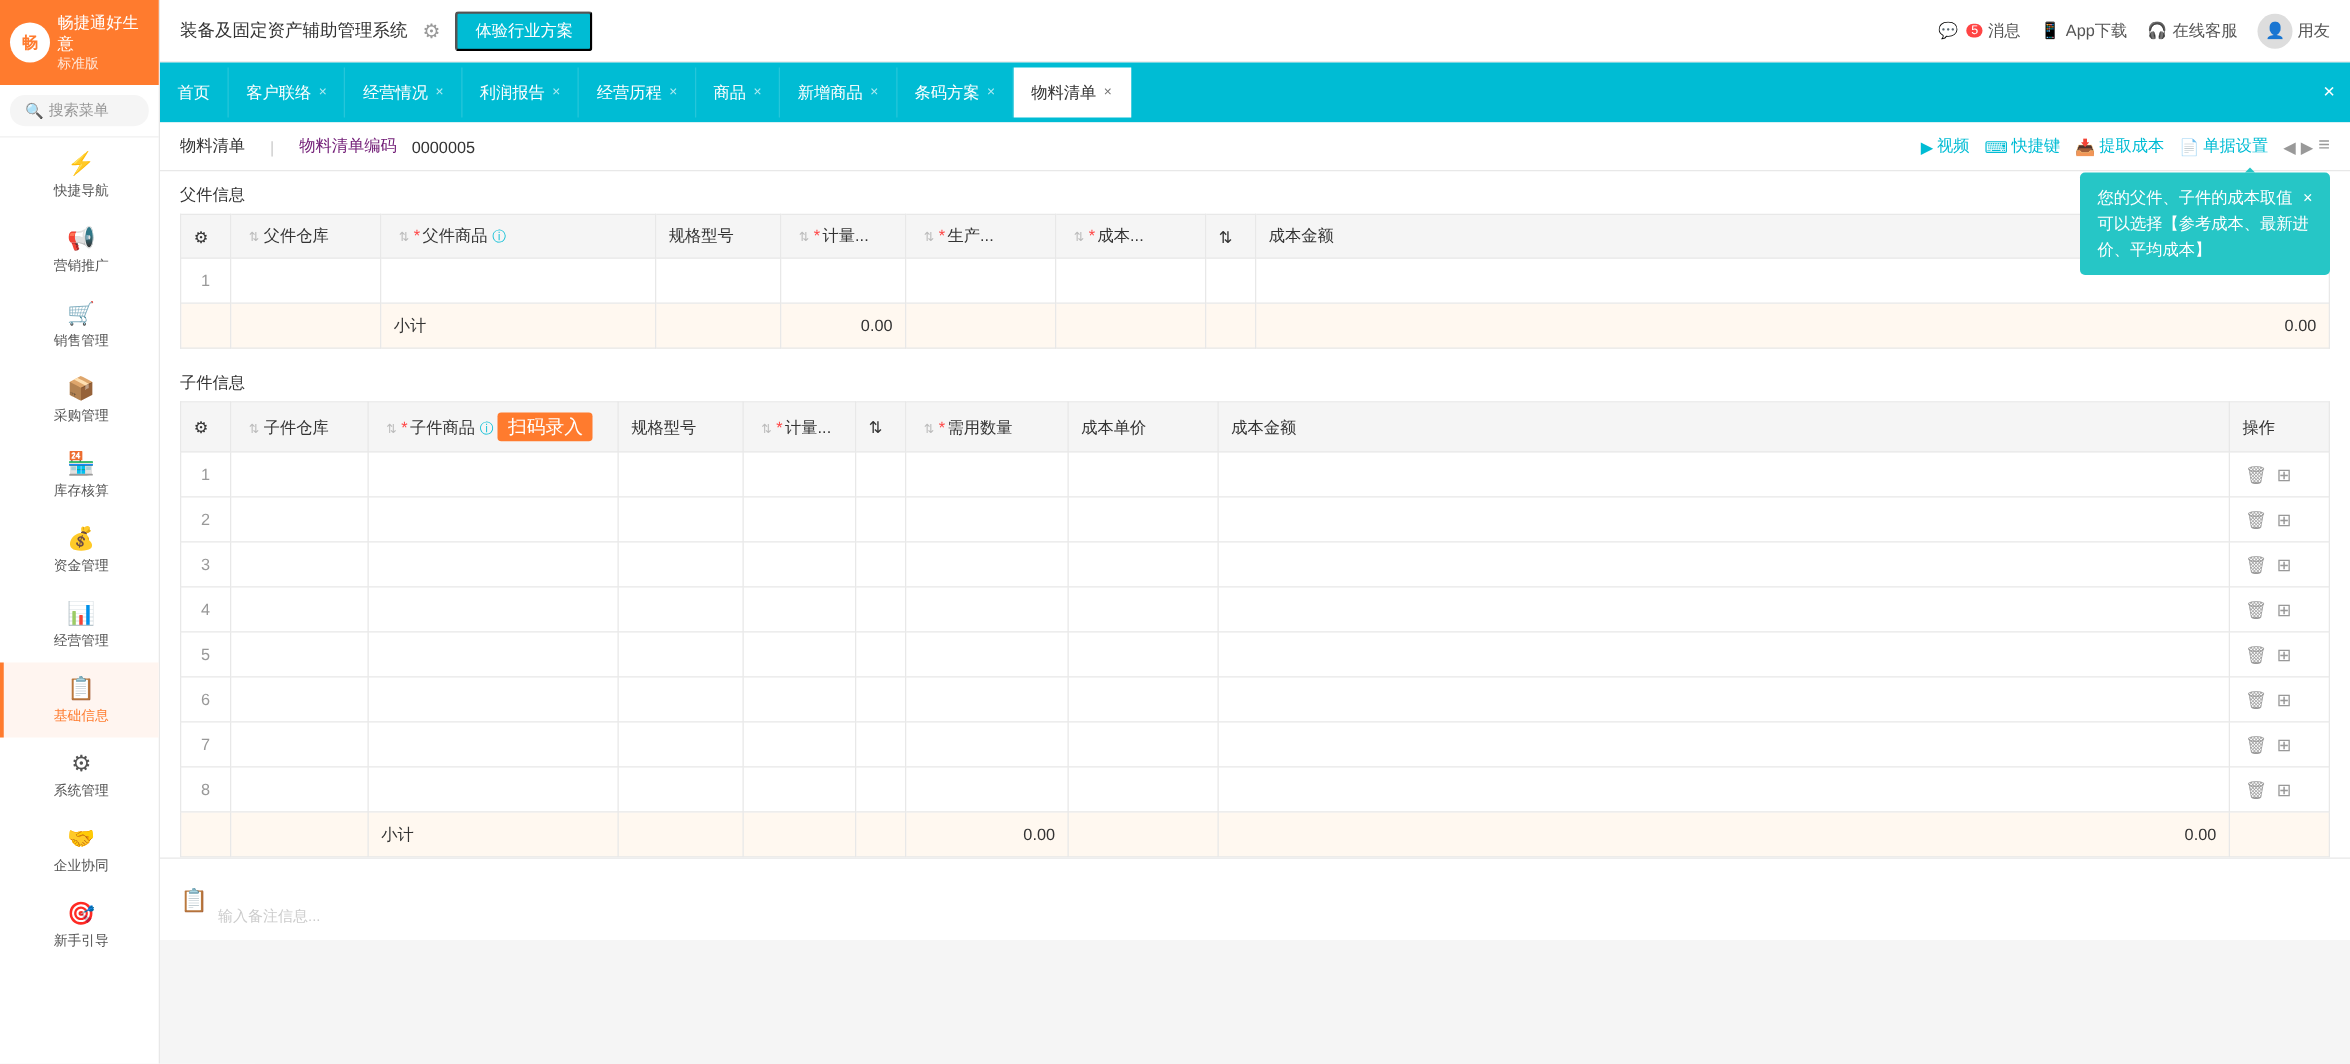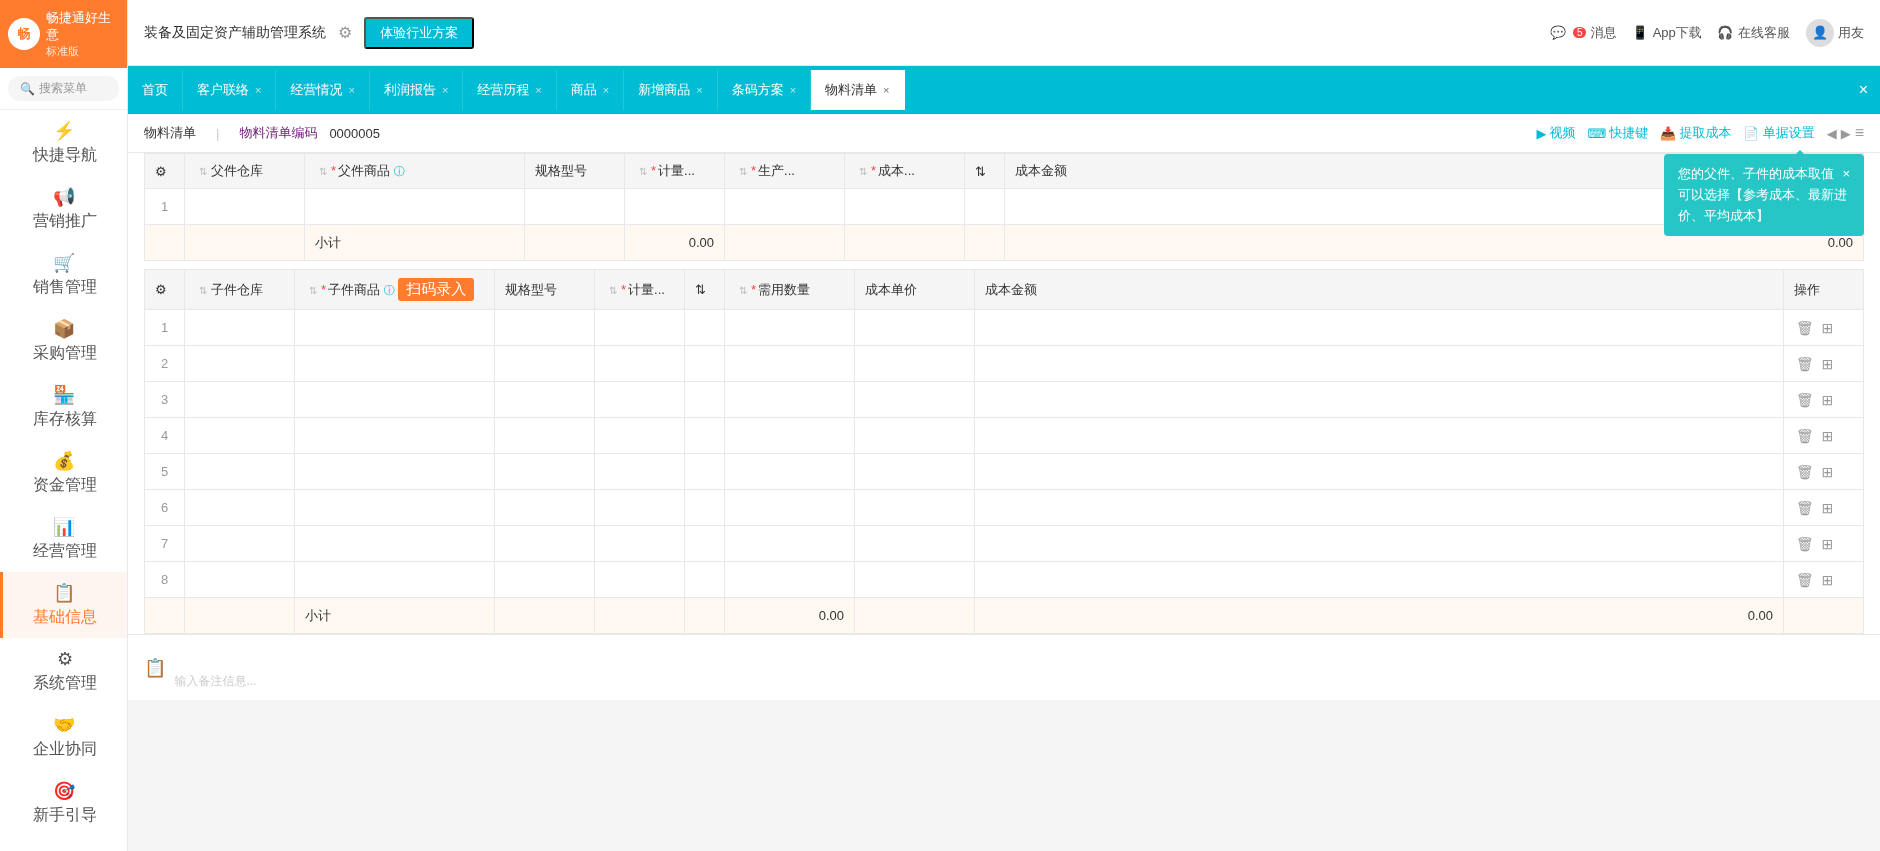--- a/index.html
+++ b/index.html
@@ -52,37 +52,37 @@
       flex-direction: column;
       align-items: center;
       padding: 10px 4px;
       cursor: pointer;
       color: #555;
       border-left: 3px solid transparent;
       transition: all 0.2s;
     }
     .sidebar-item.active { background: #fff5f0; color: #ff7b2e; border-left-color: #ff7b2e; }
     .sidebar-item-icon { font-size: 18px; margin-bottom: 3px; }
-    .sidebar-item-label { font-size: 16px; text-align: center; }
+    .sidebar-item-label { font-size: 11px; text-align: center; }
 
     
     .main {
       flex: 1;
       display: flex;
       flex-direction: column;
       overflow: hidden;
     }
 
     
     .topbar {
       background: #fff;
       display: flex;
       align-items: center;
       padding: 0 16px;
-      height: 66px;
+      height: 50px;
       border-bottom: 1px solid #e8e8e8;
       justify-content: space-between;
     }
     .topbar-left {
       display: flex;
       align-items: center;
       gap: 12px;
     }
     .topbar-title { font-size: 14px; color: #333; }
     .topbar-gear { color: #999; font-size: 16px; cursor: pointer; }
@@ -466,20 +466,21 @@
           </div>
 
           <div class="tooltip-box">
             <span class="tooltip-close">×</span>
             <span>您的父件、子件的成本取值可以选择【参考成本、最新进价、平均成本】</span>
           </div>
         </div>
       </div>
 
       <div class="section">
+        <div class="section-title">父件信息</div>
         <table class="data-table">
           <thead>
             <tr>
               <th style="width:40px;">
                 <span>⚙</span>
               </th>
               <th style="width:120px;">
                 <span class="th-sort">⇅</span>
                 <span>父件仓库</span>
               </th>
@@ -530,20 +531,21 @@
               <td></td>
               <td></td>
               <td></td>
               <td class="col-amount">0.00</td>
             </tr>
           </tbody>
         </table>
       </div>
 
       <div class="section" style="margin-top:8px;">
+        <div class="section-title">子件信息</div>
         <table class="data-table">
           <thead>
             <tr>
               <th style="width:40px;">
                 <span>⚙</span>
               </th>
               <th style="width:110px;">
                 <span class="th-sort">⇅</span>
                 <span>子件仓库</span>
               </th>

